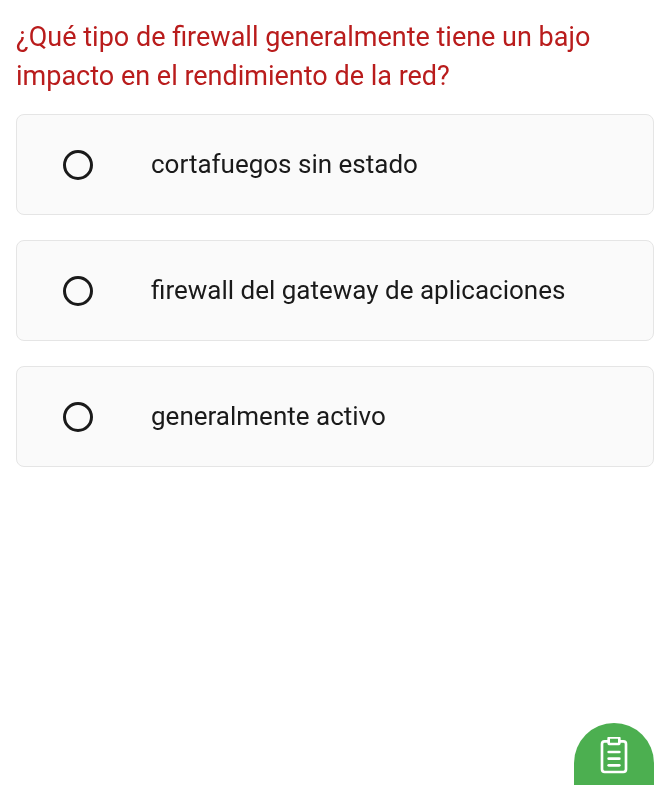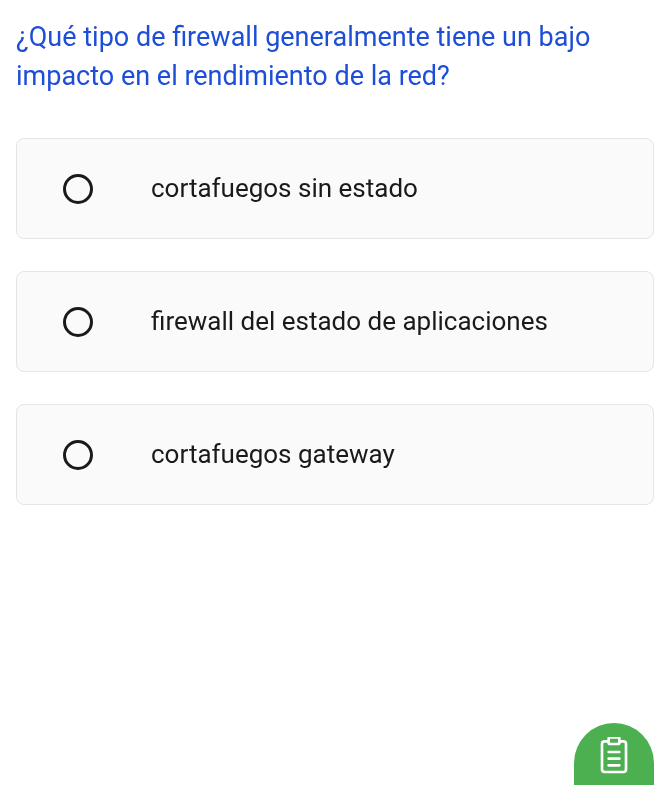--- a/index.html
+++ b/index.html
@@ -11,33 +11,33 @@
       font-family: -apple-system, BlinkMacSystemFont, "Segoe UI", Roboto, Helvetica, Arial, sans-serif;
       background: #ffffff;
       width: 670px;
       height: 785px;
       position: relative;
       overflow: hidden;
     }
     .question-text {
       font-size: 27px;
       font-weight: 400;
-      color: #1d4ed8;
+      color: #b91c1c;
       line-height: 1.45;
       padding: 18px 16px 0 16px;
-      margin-bottom: 42px;
+      margin-bottom: 18px;
     }
     .options {
       padding: 0 16px;
     }
     .option {
       background: #fafafa;
       border: 1px solid #e5e5e5;
       border-radius: 8px;
-      margin-bottom: 32px;
+      margin-bottom: 25px;
       padding: 30px 24px 30px 18px;
       display: flex;
       align-items: center;
       cursor: pointer;
     }
     .radio-circle {
       width: 30px;
       height: 30px;
       min-width: 30px;
       border: 3px solid #1a1a1a;
@@ -75,25 +75,25 @@
 
 <div class="question-text">¿Qué tipo de firewall generalmente tiene un bajo impacto en el rendimiento de la red?</div>
 
 <div class="options">
   <div class="option">
     <div class="radio-circle"></div>
     <div class="option-label">cortafuegos sin estado</div>
   </div>
   <div class="option">
     <div class="radio-circle"></div>
-    <div class="option-label">firewall del estado de aplicaciones</div>
+    <div class="option-label">firewall del gateway de aplicaciones</div>
   </div>
   <div class="option">
     <div class="radio-circle"></div>
-    <div class="option-label">cortafuegos gateway</div>
+    <div class="option-label">generalmente activo</div>
   </div>
 </div>
 
 <div class="fab">
   <svg viewBox="0 0 24 28" fill="none">
     <rect x="3" y="3" width="18" height="23" rx="2" stroke="#ffffff" stroke-width="2" fill="none"></rect>
     <rect x="8" y="0" width="8" height="5" rx="1" fill="#4CAF50" stroke="#ffffff" stroke-width="2"></rect>
     <line x1="8" y1="11" x2="16" y2="11" stroke="#ffffff" stroke-width="2" stroke-linecap="round"></line>
     <line x1="8" y1="16" x2="16" y2="16" stroke="#ffffff" stroke-width="2" stroke-linecap="round"></line>
     <line x1="8" y1="21" x2="16" y2="21" stroke="#ffffff" stroke-width="2" stroke-linecap="round"></line>

